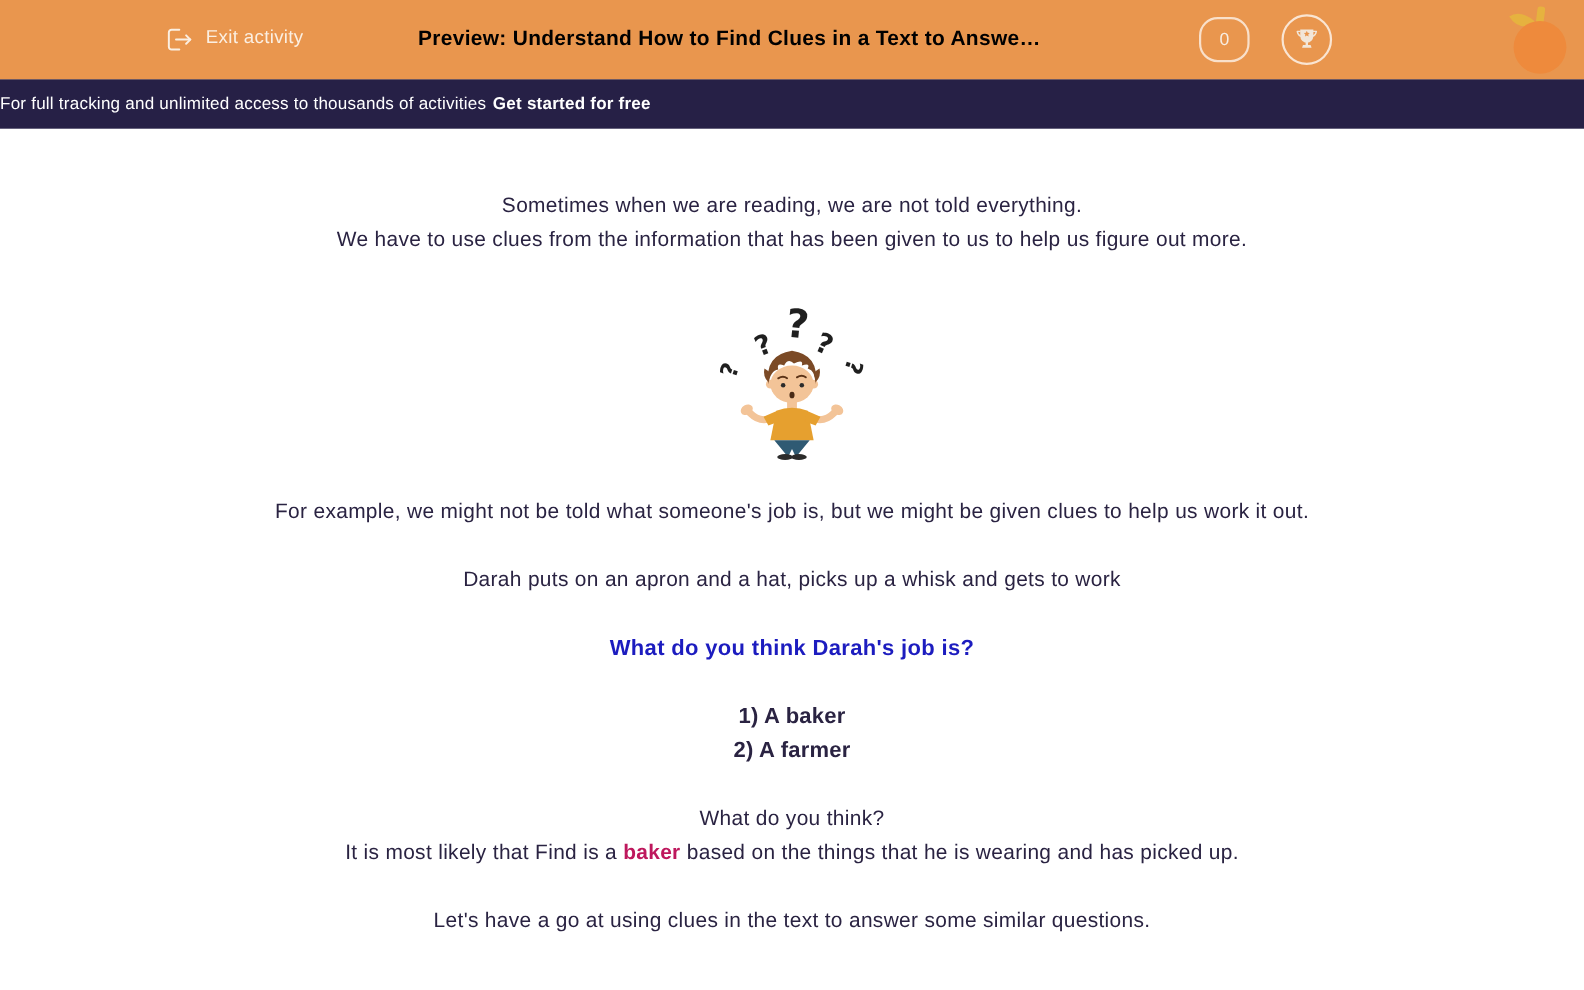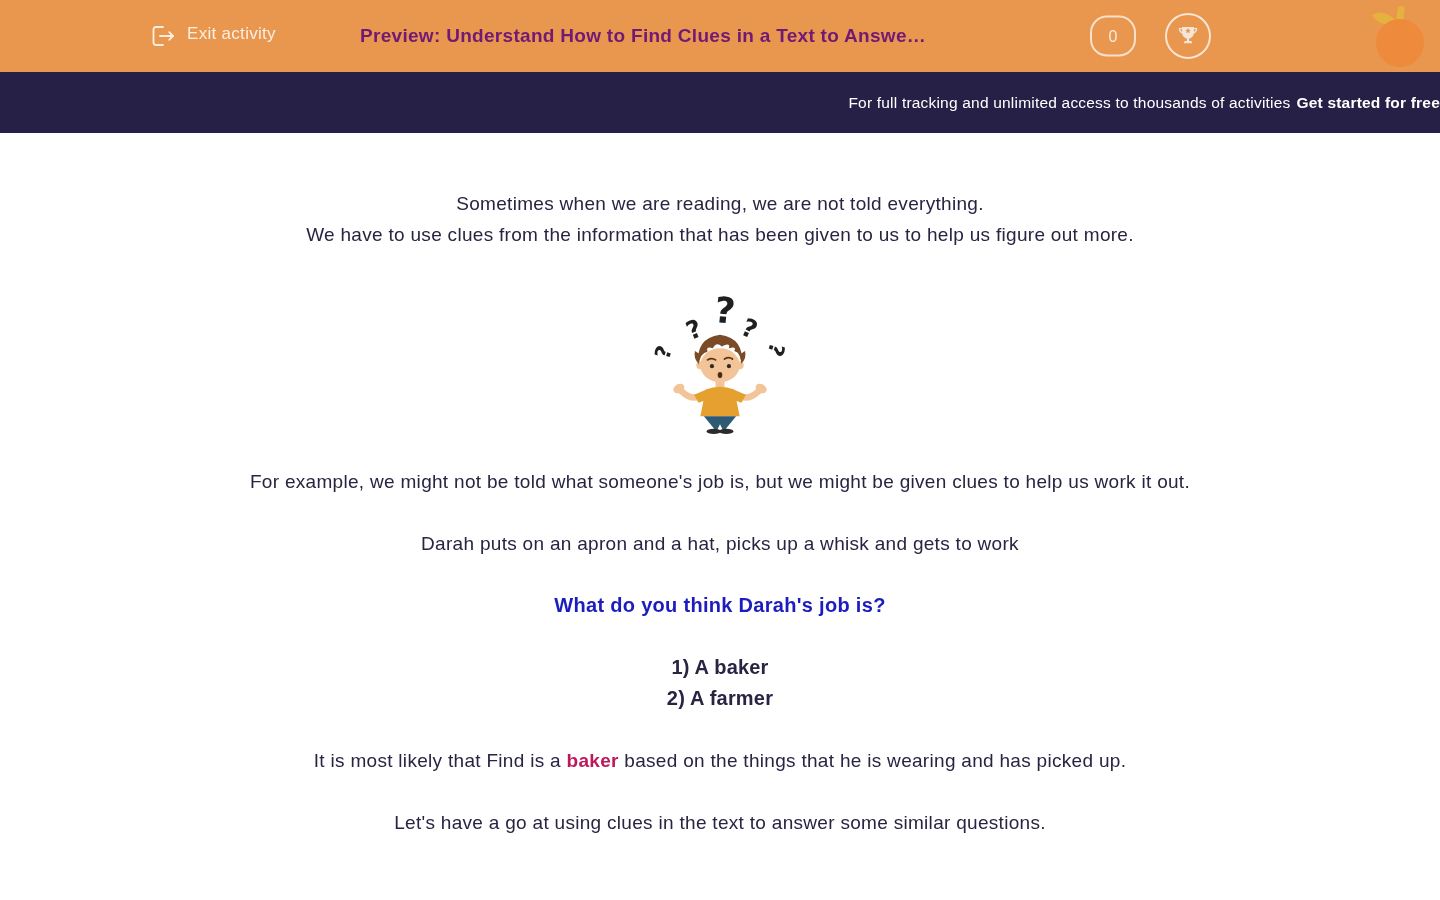--- a/index.html
+++ b/index.html
@@ -25,25 +25,25 @@
     display: flex; align-items: flex-start; gap: 11px;
     background: none; border: none; cursor: pointer;
     color: #FBEFE2;
     font-family: "Liberation Sans", sans-serif;
     font-size: 17px;
     letter-spacing: 0.3px;
   }
   .exit-btn svg { display: block; }
   .header-title {
     position: absolute;
-    left: 360px; top: 50%;
+    left: 380px; top: 50%;
     transform: translateY(-50%);
     max-width: 620px;
     white-space: nowrap; overflow: hidden; text-overflow: ellipsis;
-    color: #701a75;
+    color: #000000;
     font-size: 19px;
     font-weight: 700;
     letter-spacing: 0.3px;
   }
   .score-pill {
     position: absolute;
     left: 1090px; top: 50%;
     transform: translateY(-50%);
     width: 46px; height: 41px;
     border: 2px solid rgba(255,255,255,0.7);
@@ -67,23 +67,23 @@
     cursor: pointer;
   }
   .brand-logo {
     position: absolute;
     right: 12px; top: 4px;
     width: 58px; height: 64px;
   }
 
   
   .promo-banner {
-    height: 61px;
+    height: 45px;
     background: #262046;
-    display: flex; align-items: center; justify-content: flex-end;
+    display: flex; align-items: center; justify-content: flex-start;
     color: #FFFFFF;
     font-size: 15.5px;
     letter-spacing: 0.2px;
   }
   .promo-banner .cta {
     font-weight: 700;
     margin-left: 6px;
     color: #FFFFFF;
     cursor: pointer;
   }
@@ -229,18 +229,19 @@
   <div class="para">Darah puts on an apron and a hat, picks up a whisk and gets to work</div>
 
   <div class="para question-text">What do you think Darah's job is?</div>
 
   <div class="para">
     <p class="option-line">1) A baker</p>
     <p class="option-line">2) A farmer</p>
   </div>
 
   <div class="para">
+    <p>What do you think?</p>
     <p><span>It is most likely that Find is a </span><span class="hl">baker</span><span> based on the things that he is wearing and has picked up.</span></p>
   </div>
 
   <div class="para">Let's have a go at using clues in the text to answer some similar questions.</div>
 
 </main>
 
 </body></html>

